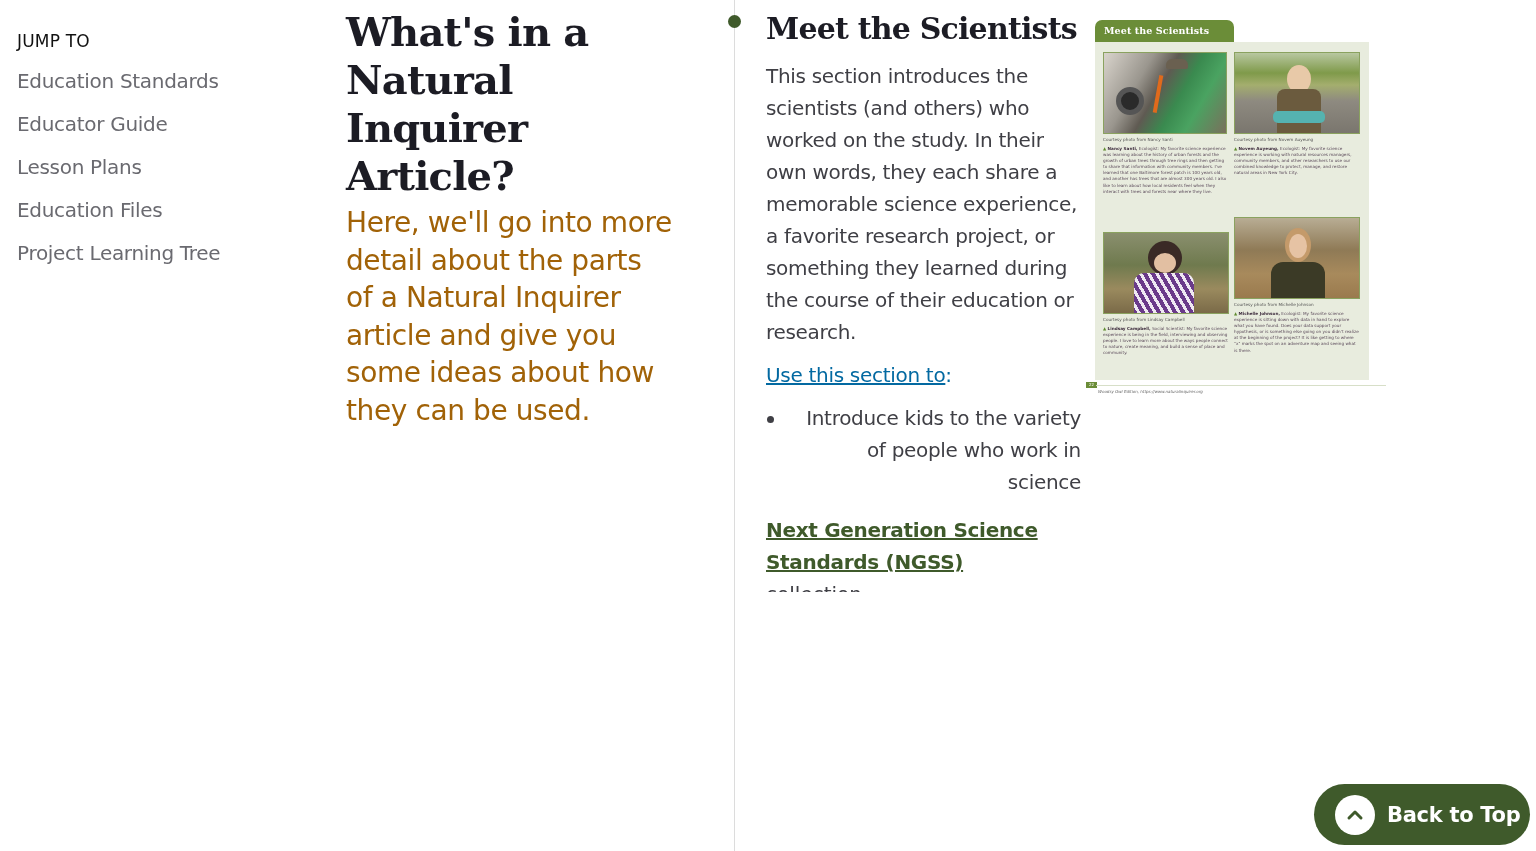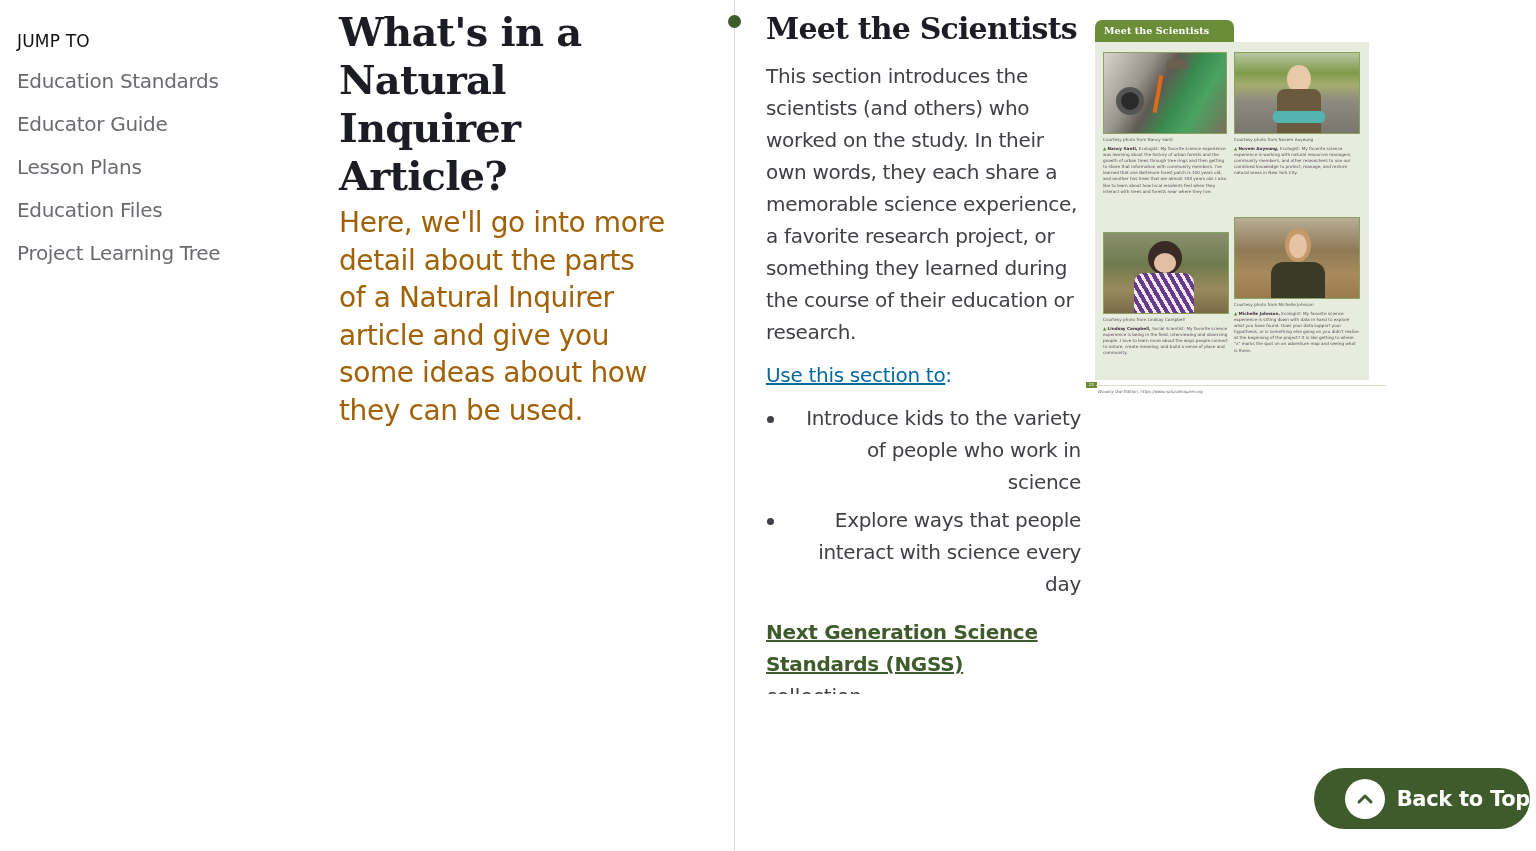--- a/index.html
+++ b/index.html
@@ -5,21 +5,21 @@
   * { box-sizing: border-box; margin: 0; padding: 0; }
   html, body { width: 1536px; height: 851px; overflow: hidden; background: #ffffff; }
   body { font-family: "DejaVu Sans", sans-serif; color: #3a3a3f; position: relative; }
 
   
   .sidebar { position: absolute; left: 17px; top: 31px; width: 290px; }
   .sidebar .jump-title { font-family: "DejaVu Sans", sans-serif; font-weight: normal; font-size: 17px; color: #111; letter-spacing: 0.2px; margin-bottom: 9px; }
   .sidebar a { display: block; font-size: 20px; color: #6a6a70; text-decoration: none; line-height: 43px; letter-spacing: -0.3px; }
 
   
-  .intro { position: absolute; left: 339px; top: 8px; width: 330px; }
+  .intro { position: absolute; left: 346px; top: 8px; width: 330px; }
   .intro h1 { font-family: "DejaVu Serif", serif; font-weight: bold; font-size: 40px; line-height: 48px; color: #1c1c24; letter-spacing: -0.8px; }
   .intro p { margin-top: 4px; font-size: 28px; line-height: 37.5px; color: #a16207; letter-spacing: -0.4px; }
 
   
   .timeline-line { position: absolute; left: 734px; top: 0; width: 1px; height: 851px; background: #dcdcdc; }
   .timeline-dot { position: absolute; left: 728px; top: 15px; width: 13px; height: 13px; border-radius: 50%; background: #3f5a2b; }
 
   
   .section { position: absolute; left: 766px; top: 9px; width: 315px; }
   .section h2 { font-family: "DejaVu Serif", serif; font-weight: bold; font-size: 30px; line-height: 40px; color: #1c1c24; letter-spacing: -0.8px; white-space: nowrap; }
@@ -39,21 +39,21 @@
   .photo { position: absolute; border: 1px solid #8aa25f; overflow: hidden; }
   .caption { position: absolute; font-size: 4.2px; color: #555; line-height: 6px; }
   .bio { position: absolute; font-size: 4.2px; line-height: 6.1px; color: #5b4a5a; }
   .bio b { color: #3c2a3c; }
   .bio .tri { color: #5e8a2e; }
   .preview .footer-line { position: absolute; left: 12px; top: 368px; width: 290px; height: 1px; background: #d7dfc8; }
   .preview .pg { position: absolute; left: 2px; top: 365px; width: 11px; height: 6px; background: #6b8d38; color: #fff; font-size: 4px; line-height: 6px; text-align: center; }
   .preview .foot { position: absolute; left: 14px; top: 372px; font-size: 4px; color: #666; font-style: italic; }
 
   
-  .back-top { position: absolute; left: 1314px; top: 768px; width: 216px; height: 61px; border-radius: 31px; background: #3f5a2b; display: flex; align-items: center; padding-left: 21px; cursor: pointer; justify-content: flex-end; }
+  .back-top { position: absolute; left: 1314px; top: 784px; width: 216px; height: 61px; border-radius: 31px; background: #3f5a2b; display: flex; align-items: center; padding-left: 21px; cursor: pointer; }
   .back-top .circle { width: 40px; height: 40px; border-radius: 50%; background: #fff; display: flex; align-items: center; justify-content: center; }
   .back-top .label { margin-left: 12px; color: #fff; font-weight: bold; font-size: 21px; letter-spacing: -0.3px; }
 </style>
 </head>
 <body>
 
 <nav class="sidebar">
   <div class="jump-title">JUMP TO</div>
   <a href="#">Education Standards</a>
   <a href="#">Educator Guide</a>
@@ -69,21 +69,20 @@
 
 <div class="timeline-line"></div>
 <div class="timeline-dot"></div>
 
 <section class="section">
   <h2>Meet the Scientists</h2>
   <p class="desc">This section introduces the scientists (and others) who worked on the study. In their own words, they each share a memorable science experience, a favorite research project, or something they learned during the course of their education or research.</p>
   <p class="use-label"><span class="u">Use this section to</span><span>:</span></p>
   <ul>
     <li>Introduce kids to the variety of people who work in science</li>
-    <li>Explore ways that people interact with science every day</li>
   </ul>
   <a href="#" class="ngss">Next Generation Science Standards (NGSS)</a>
   <div class="cut">collection</div>
 </section>
 
 <div class="preview">
   <div class="tab">Meet the Scientists</div>
   <div class="panel">
 
     <div class="photo" style="left:8px; top:10px; width:124px; height:82px; background: linear-gradient(120deg, #d9d4cc 0%, #9a968e 30%, #5f5a52 45%, #3a8a4f 60%, #4aa361 75%, #7a6f5c 100%);">

